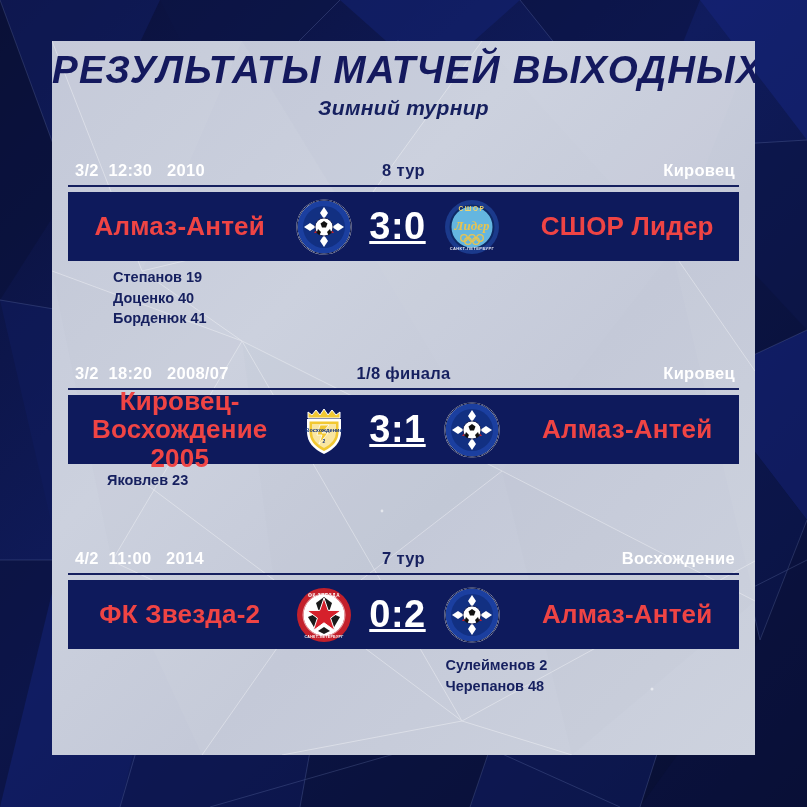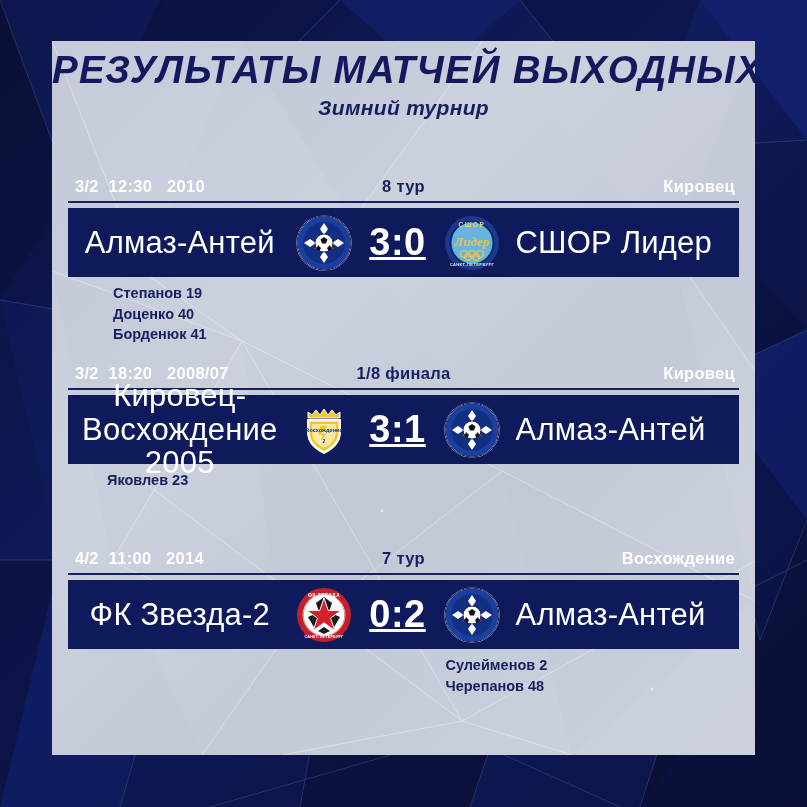--- a/index.html
+++ b/index.html
@@ -115,28 +115,28 @@
   .match-band {
     position: relative;
     margin: 5px 16px 0 16px;
     height: 69px;
     background: #0e1a5c;
     display: flex;
     align-items: center;
   }
   .team-name {
     flex: 1 1 0;
-    font-size: 31px;
-    font-weight: normal;
-    color: #ffffff;
+    font-size: 26px;
+    font-weight: bold;
+    color: #ef4444;
     line-height: 1.08;
     letter-spacing: 0.2px;
   }
   .team-name.home { text-align: center; padding-right: 4px; }
-  .team-name.away { padding-left: 16px; }
+  .team-name.away { text-align: center; padding-left: 16px; }
   .crest {
     flex: 0 0 56px;
     width: 56px;
     height: 56px;
     display: flex;
     align-items: center;
     justify-content: center;
   }
   .crest svg { display: block; }
   .score {
@@ -264,21 +264,21 @@
       </g>
     </svg>
 
     <div class="panel-inner">
 
       <div id="title-block">
         <div id="main-title">РЕЗУЛЬТАТЫ МАТЧЕЙ ВЫХОДНЫХ</div>
         <div id="subtitle">Зимний турнир</div>
       </div>
 
-      <div class="match" id="match-0" style="top:136px;">
+      <div class="match" id="match-0" style="top:120px;">
         <div class="match-header">
           <div class="mh-datetime">3/2  12:30   2010</div>
           <div class="mh-round">8 тур</div>
           <div class="mh-venue">Кировец</div>
         </div>
         <div class="match-band">
           <div class="team-name home">
               <div>Алмаз-Антей</div>
             </div>
           <div class="crest">

